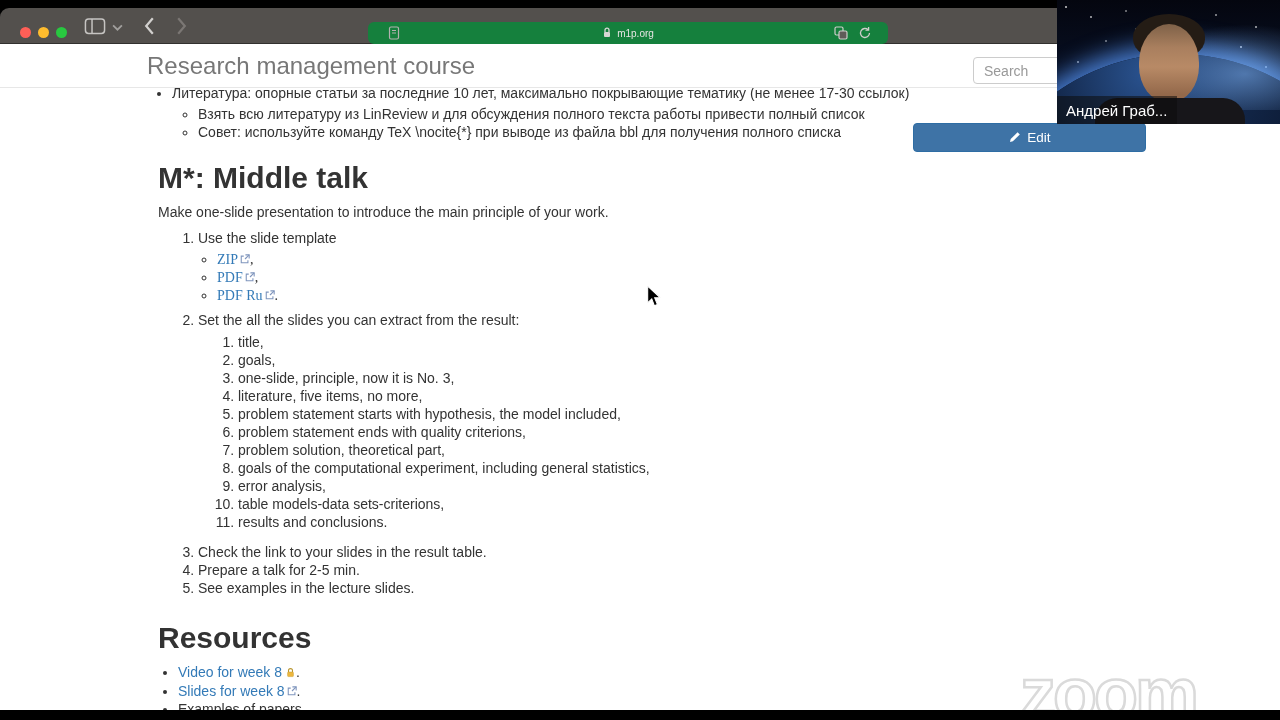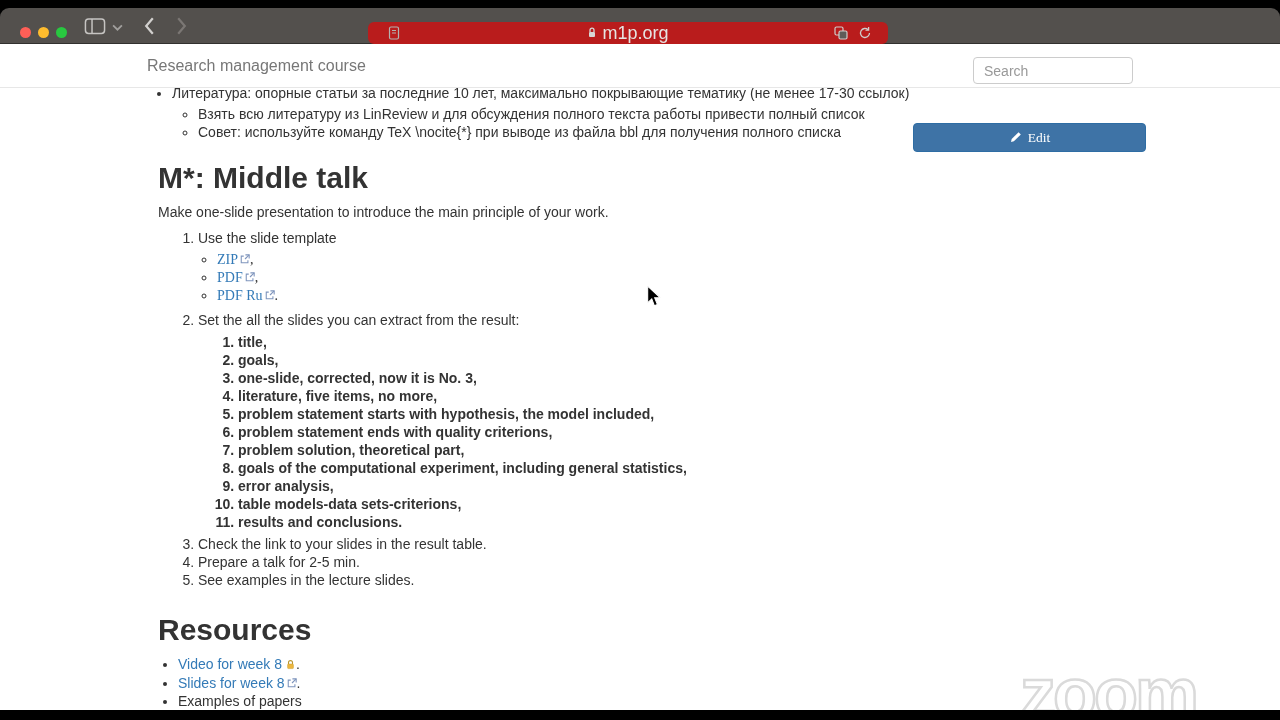--- a/index.html
+++ b/index.html
@@ -14,31 +14,31 @@
     background:#535049; background:#53504d; border-radius:9px 9px 0 0;
     border-bottom:1px solid #31302e; z-index:30;
   }
   .traffic { position:absolute; top:19px; width:11px; height:11px; border-radius:50%; }
   .t-red { left:20px; background:#ff5f57; }
   .t-yellow { left:38px; background:#febc2e; }
   .t-green { left:56px; background:#28c840; }
   .tb-icon { position:absolute; display:flex; align-items:center; justify-content:center; }
   .url-field {
     position:absolute; left:368px; top:14px; width:520px; height:22px;
-    background:#b91c1c; border-radius:6px; display:flex; align-items:center; justify-content:center;
-    color:#e6e4e2; font-size:18px;text-align:right;
+    background:#15803d; border-radius:6px; display:flex; align-items:center; justify-content:center;
+    color:#e6e4e2; font-size:10px;text-align:right;
   }
   .url-center { display:flex; align-items:center; gap:5px; }
   
   .navbar {
     position:absolute; left:0; top:44px; width:1280px; height:44px;
     background:#fff; border-bottom:1px solid #e7e7e7; z-index:20;
     display:flex; align-items:center;
   }
-  .brand { margin-left:147px; font-size:16px; color:#777; }
+  .brand { margin-left:147px; font-size:24px; color:#777; }
   .search-input {
     position:absolute; left:973px; top:57px; width:160px; height:27px;
     border:1px solid #ccc; border-radius:4px; padding:0 10px; font-size:14px;
     font-family:"Liberation Sans", sans-serif; color:#3b82f6; outline:none; z-index:21;
   }
   .search-input::placeholder { color:#999; }
   
   .content {
     position:absolute; left:0; top:84px; width:1280px; z-index:10;
     background:#fff; color:#333; font-size:14px; line-height:18px;
@@ -47,31 +47,31 @@
   .page-bg { position:absolute; left:0; top:43px; width:1280px; height:677px; background:#fff; z-index:1; }
   .content a { color:#337ab7; text-decoration:none; }
   ul,ol { margin:0; }
   .ru-l1 { padding-left:14px; list-style:disc; }
   .ru-l2 { padding-left:26px; list-style:circle; margin-top:3px; }
   h1 { font-size:30px; line-height:32px; font-weight:700; color:#333; margin:0; }
   .h-middle { margin-top:21px; }
   .p-intro { margin:9px 0 0 0; }
   ol.steps { margin-top:8px; padding-left:40px; list-style:decimal; }
   ul.templates { margin:4px 0 6px 0; padding-left:19px; list-style:circle;font-family:Liberation Serif, serif; }
-  ol.parts { margin:4px 0 4px 0; padding-left:40px; list-style:decimal;font-weight:bold; }
+  ol.parts { margin:4px 0 12px 0; padding-left:40px; list-style:decimal; }
   .h-resources { margin-top:25px; }
   ul.resources { margin-top:9px; padding-left:20px; list-style:disc; }
   ol.papers { margin:0; padding-left:40px; list-style:decimal; }
   .ext-icon { margin-left:2px; vertical-align:baseline; }
   .lock-gold { margin-left:3px; vertical-align:-1px; }
   
   .edit-btn {
     position:absolute; left:913px; top:123px; width:233px; height:29px; z-index:40;
     background:#3e73a6; border:1px solid #2e6da4; border-radius:4px;
-    color:#fff; font-size:13.5px; font-family:Liberation Serif, serif;
+    color:#fff; font-size:13.5px; font-family:Liberation Sans, sans-serif;
     display:flex; align-items:center; justify-content:center; gap:6px; cursor:pointer;
   }
   
   .webcam {
     position:absolute; left:1057px; top:0; width:223px; height:124px; overflow:hidden;
     background:linear-gradient(180deg,#04060f 0%,#081024 60%,#0a1530 100%); z-index:50;
   }
   .stars { position:absolute; left:8px; top:6px; width:2px; height:2px; background:rgba(255,255,255,.8); border-radius:50%;
     box-shadow: 25px 10px 0 rgba(255,255,255,.7), 60px 4px 0 rgba(255,255,255,.5),
       105px 14px 0 rgba(255,255,255,.8), 150px 8px 0 rgba(255,255,255,.6),
@@ -214,21 +214,21 @@
                   <path d="M11 1 L6 6" stroke="#7f95bd" stroke-width="1.3"></path>
                 </svg></span><span>.</span>
           </li>
         </ul>
       </li>
       <li>
         <span>Set the all the slides you can extract from the result:</span>
         <ol class="parts">
           <li>title,</li>
           <li>goals,</li>
-          <li>one-slide, corrected, now it is No. 3,</li>
+          <li>one-slide, principle, now it is No. 3,</li>
           <li>literature, five items, no more,</li>
           <li>problem statement starts with hypothesis, the model included,</li>
           <li>problem statement ends with quality criterions,</li>
           <li>problem solution, theoretical part,</li>
           <li>goals of the computational experiment, including general statistics,</li>
           <li>error analysis,</li>
           <li>table models-data sets-criterions,</li>
           <li>results and conclusions.</li>
         </ol>
       </li>
@@ -266,20 +266,29 @@
     <span style="display:flex;">
       <svg width="13" height="13" viewBox="0 0 13 13">
           <path fill="#ffffff" d="M9.6 1.2l2.2 2.2-6.9 6.9-2.9.7.7-2.9z"></path>
         </svg>
     </span>
     <span>Edit</span>
   </div>
 
   <div class="zoom-watermark">zoom</div>
 
+  <div class="webcam">
+    <div class="stars"></div>
+    <div class="earth"></div>
+    <div class="sun-glow"></div>
+    <div class="hair"></div>
+    <div class="face"></div>
+    <div class="shoulders"></div>
+    <div class="name-tag">Андрей Граб...</div>
+  </div>
 
   <div class="bottom-bar"></div>
 
   <div class="cursor">
     <svg width="18" height="23" viewBox="0 0 17 22">
       <path d="M1.5 1 L1.5 17 L5.4 13.3 L7.9 19.8 L10.8 18.6 L8.2 12.3 L13.6 12.3 Z" fill="#000" stroke="#fff" stroke-width="1"></path>
     </svg>
   </div>
 
 </div>

